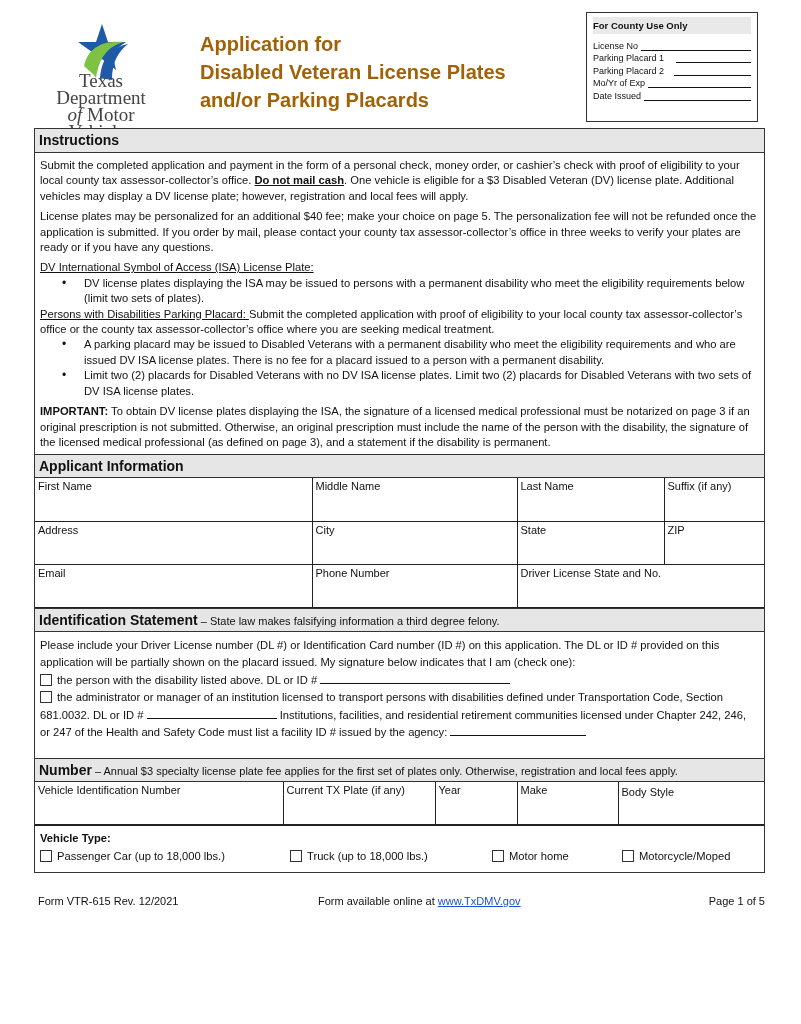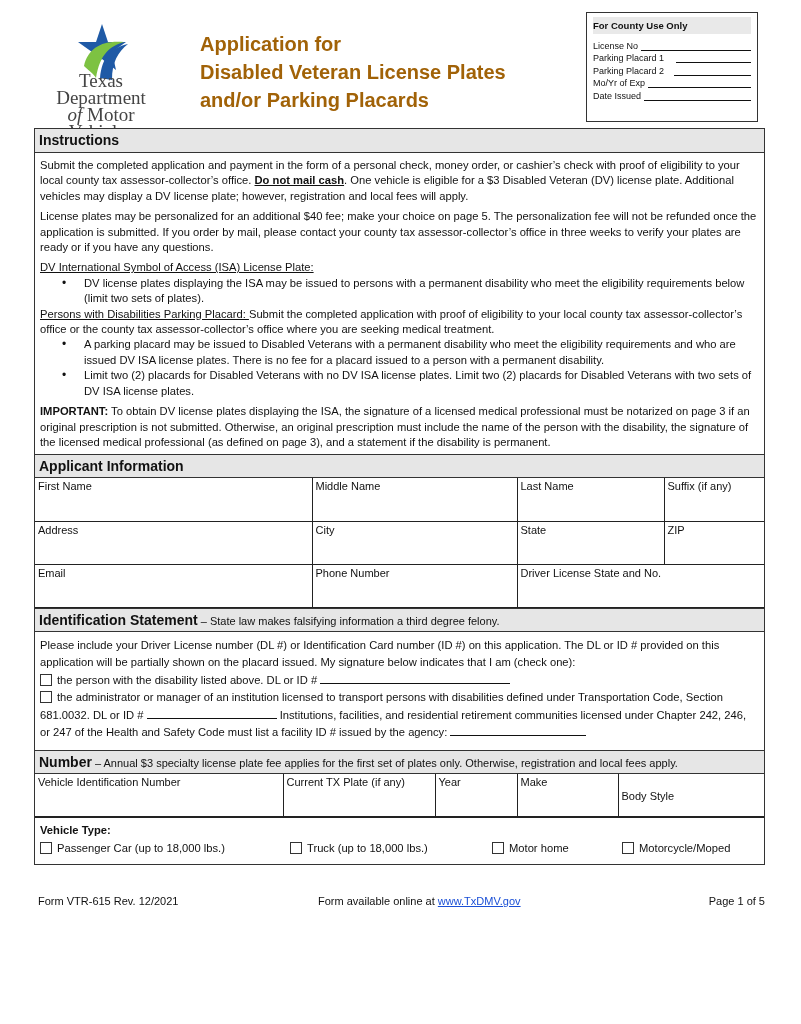--- a/index.html
+++ b/index.html
@@ -39,21 +39,21 @@
   .instr li::before { content: "\2022"; position: absolute; left: 22px; top: 0; font-size: 12px; }
   .instr b { font-weight: bold; }
 
   table.grid { border-collapse: collapse; width: 100%; table-layout: fixed; }
   table.grid td { border: 1px solid #222; vertical-align: top; font-size: 11px;
     padding: 2px 3px; height: 43px; }
   table.grid tr:first-child td { border-top: none; }
   table.grid td:first-child { border-left: none; }
   table.grid td:last-child { border-right: none; }
 
-  .ident { padding: 5px 5px 8px 5px; font-size: 11.2px; line-height: 17.5px; }
+  .ident { padding: 5px 5px 16px 5px; font-size: 11.2px; line-height: 17.5px; }
   .chk { display: inline-block; width: 12px; height: 12px; border: 1px solid #333;
     vertical-align: -2px; margin-right: 5px; background: #fff; }
   .blank { display: inline-block; border-bottom: 1px solid #111; height: 11px; vertical-align: baseline; }
 
   .vtype { padding: 6px 5px 10px 5px; font-size: 11.2px; border-top: 1px solid #222; }
   .vtype .label { font-weight: bold; margin-bottom: 6px; }
   .vtype .opts { display: flex; }
   .vtype .opt { white-space: nowrap; }
 
   .footer { position: absolute; left: 38px; top: 895px; width: 727px; font-size: 11px; }
@@ -178,21 +178,21 @@
         <col style="width:82px">
         <col style="width:101px">
         <col>
       </colgroup>
     <tbody>
         <tr>
       <td><span>Vehicle Identification Number</span></td>
       <td><span>Current TX Plate (if any)</span></td>
       <td><span>Year</span></td>
       <td><span>Make</span></td>
-      <td style="padding-top:16px"><span>Body Style</span></td>
+      <td style="padding-top:4px"><span>Body Style</span></td>
     </tr>
   </tbody>
     </table>
   <div class="vtype">
     <div class="label">Vehicle Type:</div>
     <div class="opts">
       <span class="opt" style="width:250px"><span class="chk"></span><span>Passenger Car (up to 18,000 lbs.)</span></span>
       <span class="opt" style="width:202px"><span class="chk"></span><span>Truck (up to 18,000 lbs.)</span></span>
       <span class="opt" style="width:130px"><span class="chk"></span><span>Motor home</span></span>
       <span class="opt"><span class="chk"></span><span>Motorcycle/Moped</span></span>

